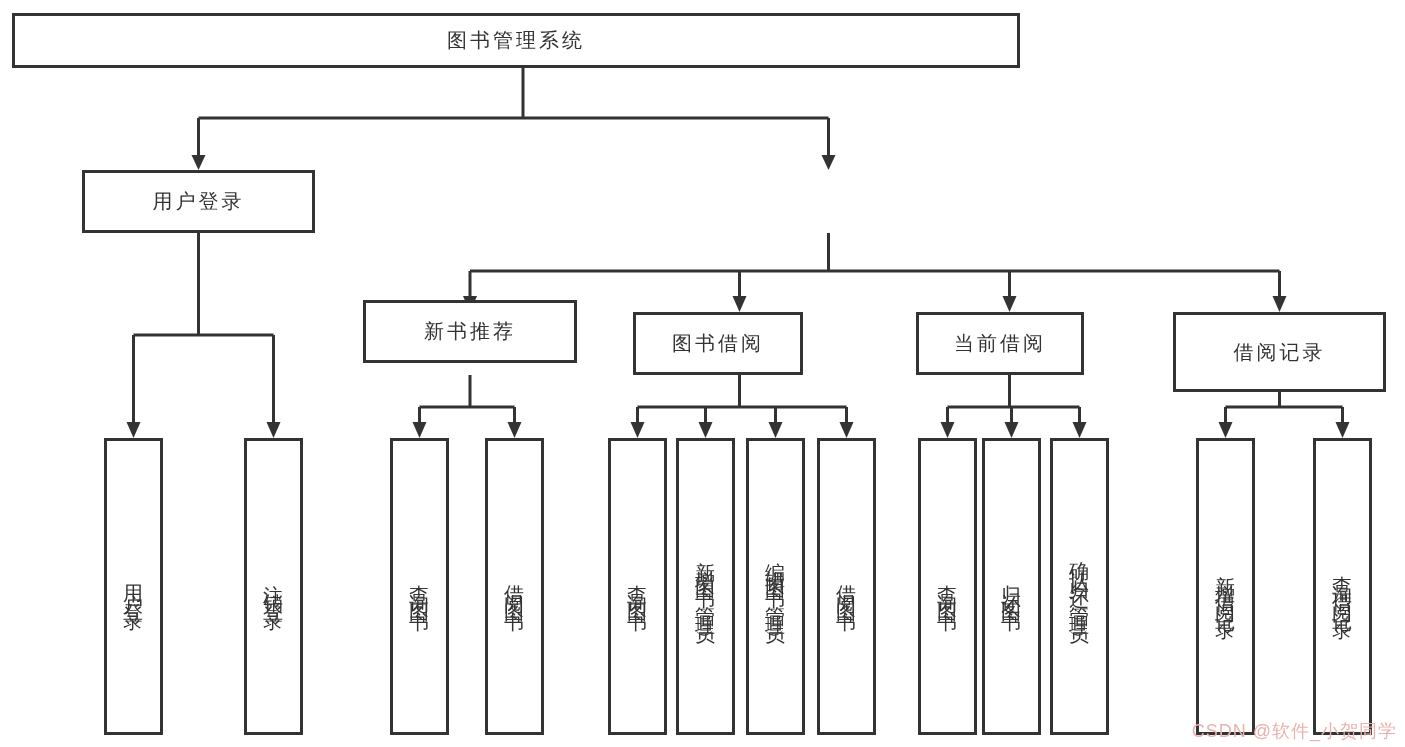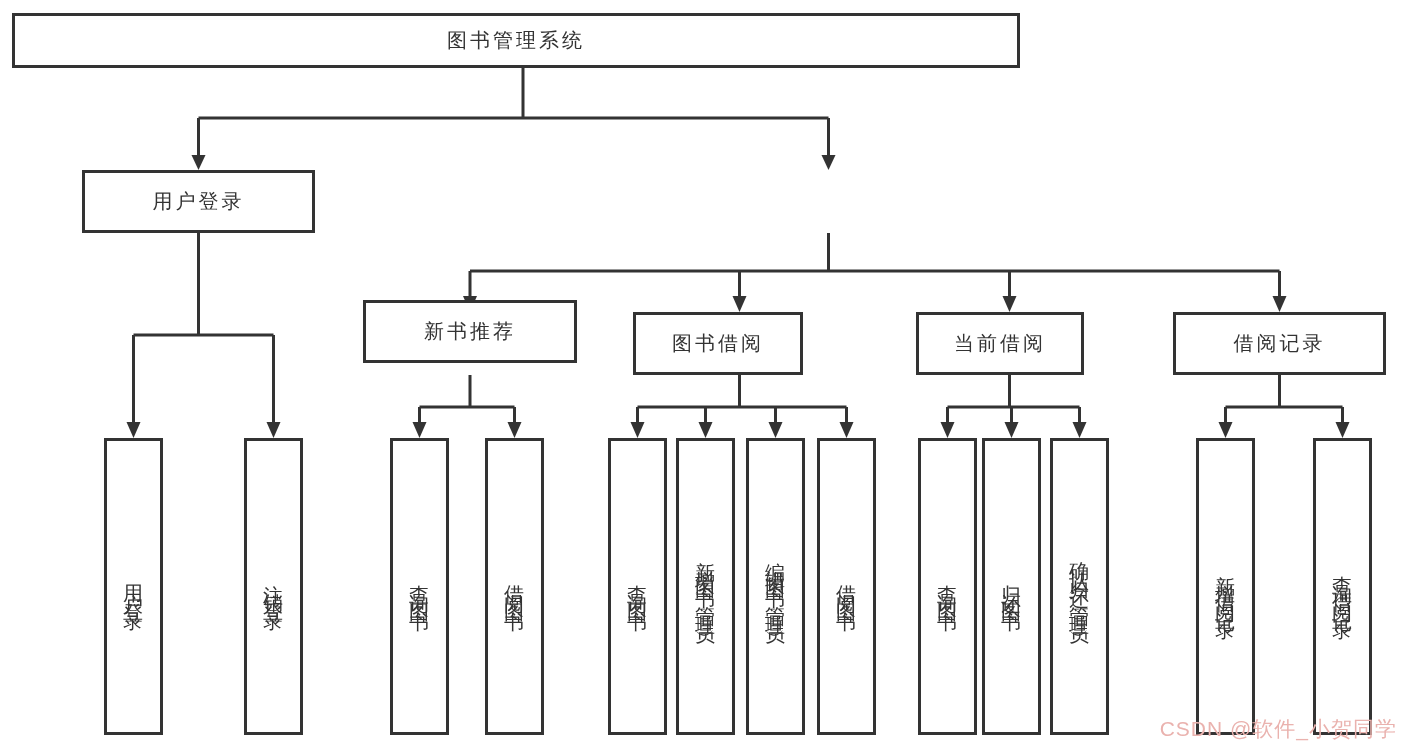--- a/index.html
+++ b/index.html
@@ -33,34 +33,34 @@
     text-orientation:mixed;
     font-size:20px;
     letter-spacing:9px;
     font-weight:500;
     line-height:1;
   }
   .watermark{
     position:absolute;
     right:8px;
     bottom:4px;
-    font-size:21px;
+    font-size:18px;
     letter-spacing:1px;
     color:#eab2ae;
     z-index:3;
     white-space:nowrap;
   }
   
   .n-root{left:12px;top:13px;width:1008px;height:55px;}
   .n-user-login{left:82px;top:170px;width:233px;height:63px;}
   .n-book-mgmt{left:712px;top:170px;width:233px;height:63px;}
   .n-recommend{left:363px;top:300px;width:214px;height:63px;}
   .n-borrow{left:633px;top:312px;width:170px;height:63px;}
   .n-current{left:903px;top:312px;width:168px;height:63px;margin-left:13px;}
-  .n-records{left:1173px;top:312px;width:213px;height:63px;align-items:center;}
+  .n-records{left:1173px;top:312px;width:213px;height:80px;align-items:center;}
   
   .leaf{top:438px;width:59px;height:297px;}
   .lf-1{left:104px;}  .lf-2{left:244px;}
   .lf-3{left:390px;}  .lf-4{left:485px;}
   .lf-5{left:608px;}  .lf-6{left:676px;}
   .lf-7{left:746px;}  .lf-8{left:817px;}
   .lf-9{left:918px;}  .lf-10{left:982px;}
   .lf-11{left:1050px;}
   .lf-12{left:1196px;} .lf-13{left:1313px;}
 </style>

